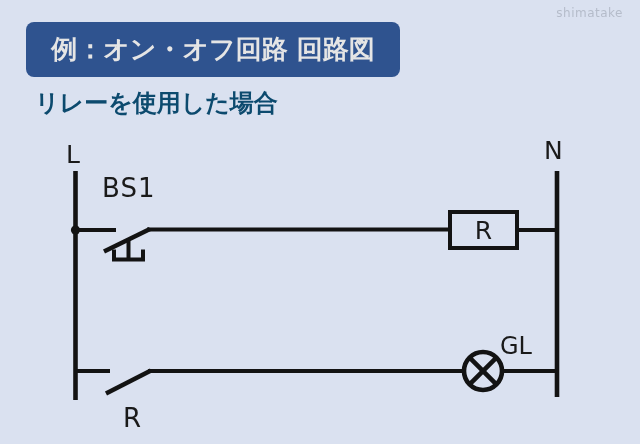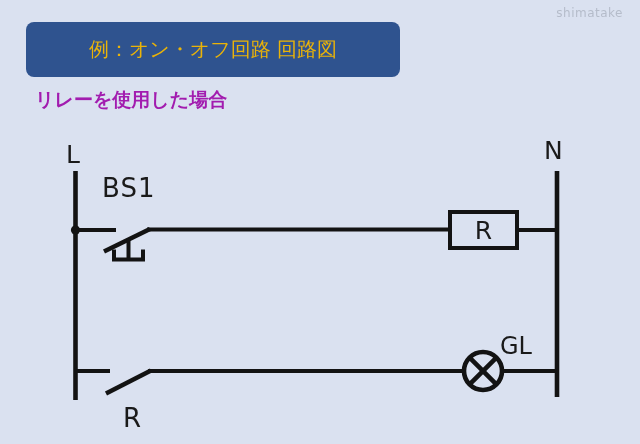--- a/index.html
+++ b/index.html
@@ -30,32 +30,32 @@
     top: 22px;
     width: 374px;
     height: 55px;
     background: #2f538f;
     border-radius: 8px;
     display: flex;
     align-items: center;
     justify-content: center;
   }
   .title-box span {
-    color: #eab308;
-    font-size: 20px;
-    font-weight: normal;
+    color: #e5e5e5;
+    font-size: 26px;
+    font-weight: bold;
     white-space: nowrap;
   }
   .subtitle {
     position: absolute;
     left: 35px;
     top: 87px;
-    font-size: 19px;
+    font-size: 24px;
     font-weight: bold;
-    color: #a21caf;
+    color: #0c4a6e;
     white-space: nowrap;
   }
   svg.circuit {
     position: absolute;
     left: 0;
     top: 0;
   }
   .wire {
     stroke: #131313;
     stroke-width: 4;

